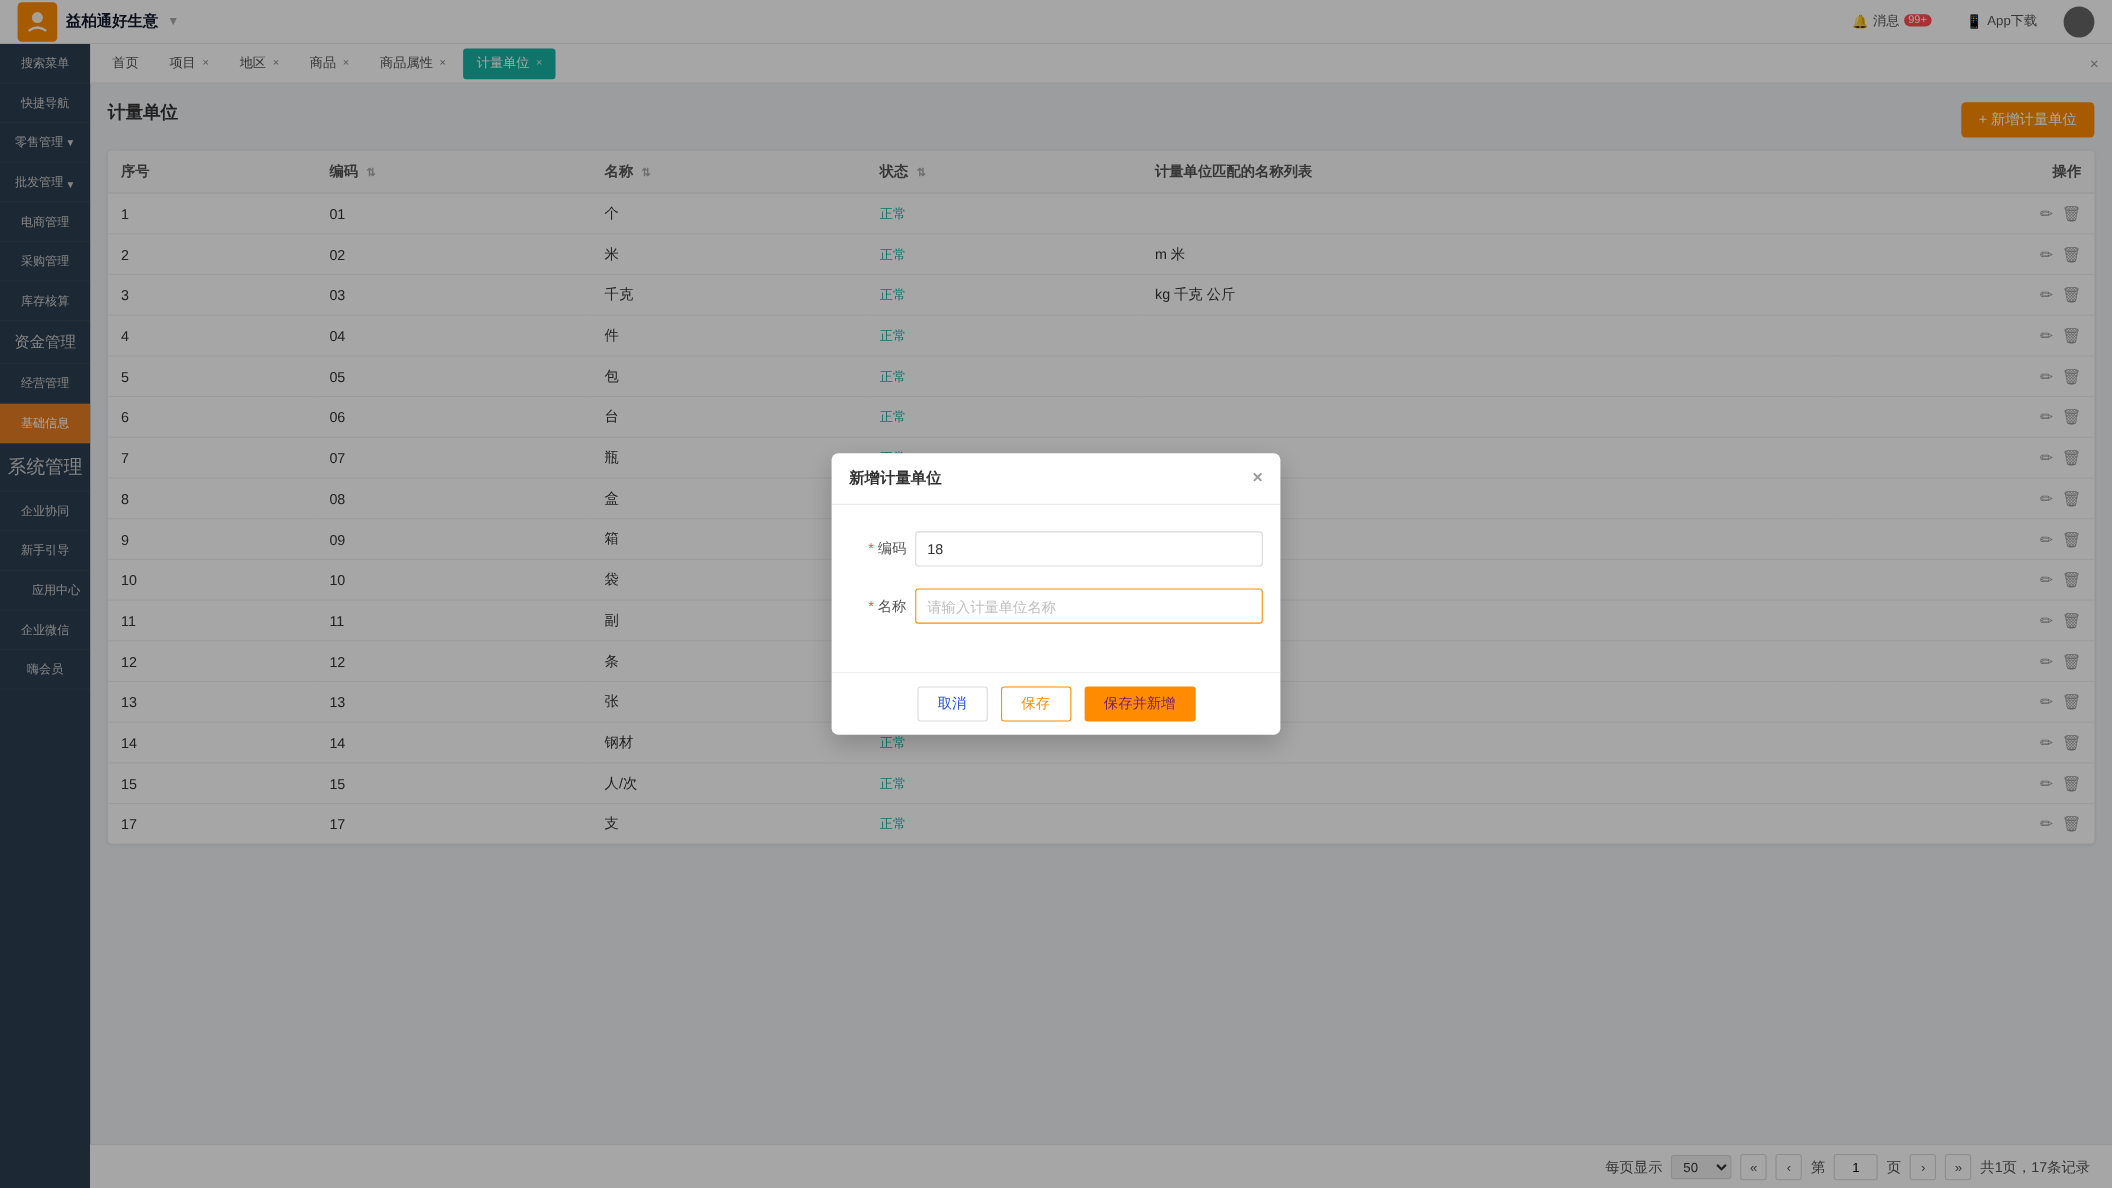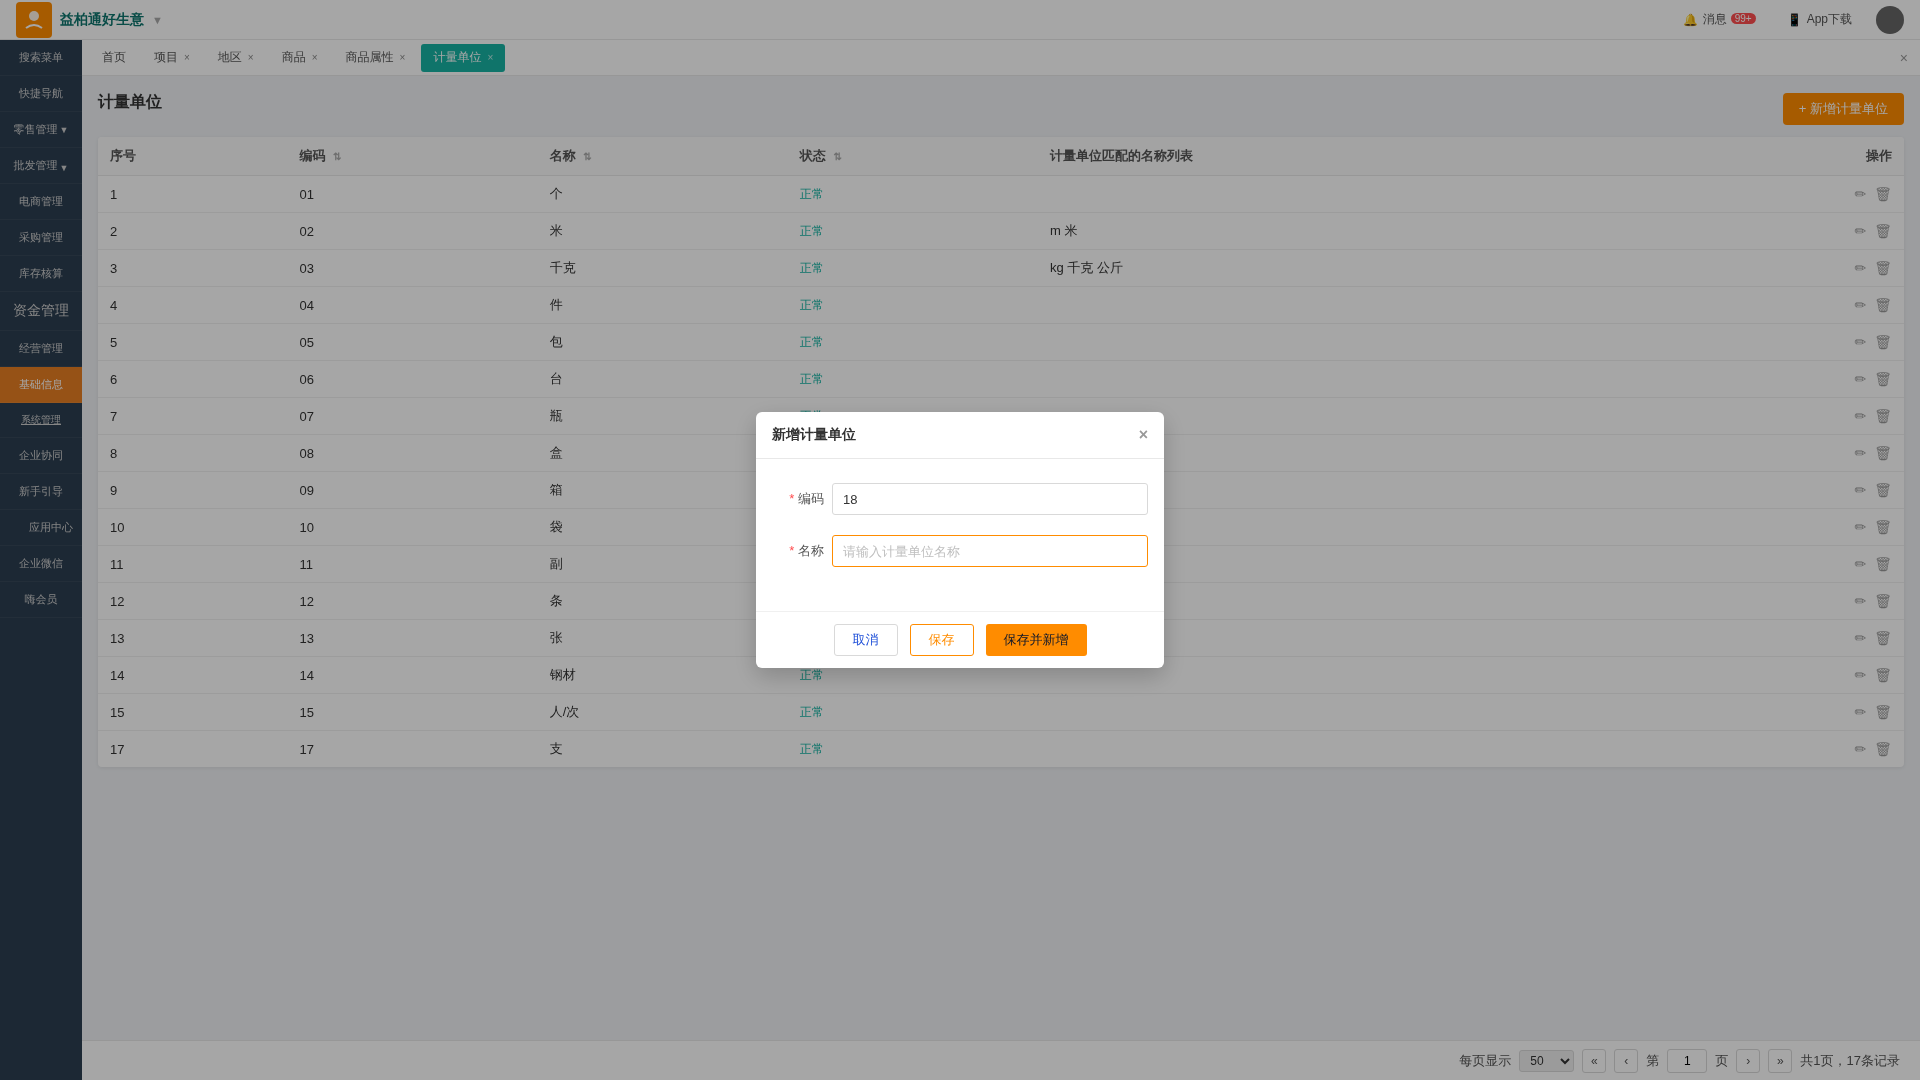--- a/index.html
+++ b/index.html
@@ -22,21 +22,21 @@
       gap: 8px;
     }
     .logo-icon {
       width: 36px;
       height: 36px;
       background: #ff8c00;
       border-radius: 4px;
       display: flex; align-items: center; justify-content: center;
       color: white; font-size: 10px; font-weight: bold;
     }
-    .logo-text { font-size: 14px; font-weight: bold; color: #0f766e; }
+    .logo-text { font-size: 14px; font-weight: bold; color: #0f172a; }
     .header-right { display: flex; align-items: center; gap: 16px; }
     .header-btn {
       display: flex; align-items: center; gap: 4px;
       font-size: 12px; color: #555; cursor: pointer;
       padding: 4px 8px; border-radius: 4px;
     }
     .notification-badge {
       background: #ff4d4f; color: white; font-size: 10px;
       border-radius: 8px; padding: 0 4px; min-width: 16px; text-align: center;
       position: relative; top: -1px;
@@ -192,21 +192,21 @@
     .btn-cancel {
       padding: 6px 18px; border: 1px solid #d9d9d9; background: #fff;
       border-radius: 3px; cursor: pointer; font-size: 13px; color: #1d4ed8;
     }
     .btn-save {
       padding: 6px 18px; border: 1px solid #ff8c00; background: #fff;
       border-radius: 3px; cursor: pointer; font-size: 13px; color: #ff8c00;
     }
     .btn-save-new {
       padding: 6px 18px; border: none; background: #ff8c00;
-      border-radius: 3px; cursor: pointer; font-size: 13px; color: #0f172a;
+      border-radius: 3px; cursor: pointer; font-size: 13px; color: #701a75;
     }
   </style>
 </head>
 <body>
 
 <div class="top-header">
   <div class="logo-area">
     <div class="logo-icon">
       <svg width="24" height="24" viewBox="0 0 24 24">
         <circle cx="12" cy="8" r="5" fill="white" opacity="0.9"></circle>
@@ -236,21 +236,21 @@
     <div class="sidebar-item" style="font-size:11px;">搜索菜单</div>
     <div class="sidebar-item" style="font-size:11px;">快捷导航</div>
     <div class="sidebar-item has-arrow" style="font-size:11px;">零售管理 <span style="font-size:9px;">▼</span></div>
     <div class="sidebar-item has-arrow" style="font-size:11px;align-items:flex-end;">批发管理 <span style="font-size:9px;">▼</span></div>
     <div class="sidebar-item" style="font-size:11px;">电商管理</div>
     <div class="sidebar-item" style="font-size:11px;">采购管理</div>
     <div class="sidebar-item" style="font-size:11px;">库存核算</div>
     <div class="sidebar-item" style="font-size:14px;">资金管理</div>
     <div class="sidebar-item" style="font-size:11px;">经营管理</div>
     <div class="sidebar-item active" style="font-size:11px;">基础信息</div>
-    <div class="sidebar-item" style="font-size:10px;text-decoration:underline;">系统管理</div>
+    <div class="sidebar-item" style="font-size:17px;">系统管理</div>
     <div class="sidebar-item" style="font-size:11px;">企业协同</div>
     <div class="sidebar-item" style="font-size:11px;">新手引导</div>
     <div class="sidebar-item" style="font-size:11px;padding-left:26px;">应用中心</div>
     <div class="sidebar-item" style="font-size:11px;">企业微信</div>
     <div class="sidebar-item" style="font-size:11px;">嗨会员</div>
   </div>
 
   <div class="content-area">
 
     <div class="tab-bar">

